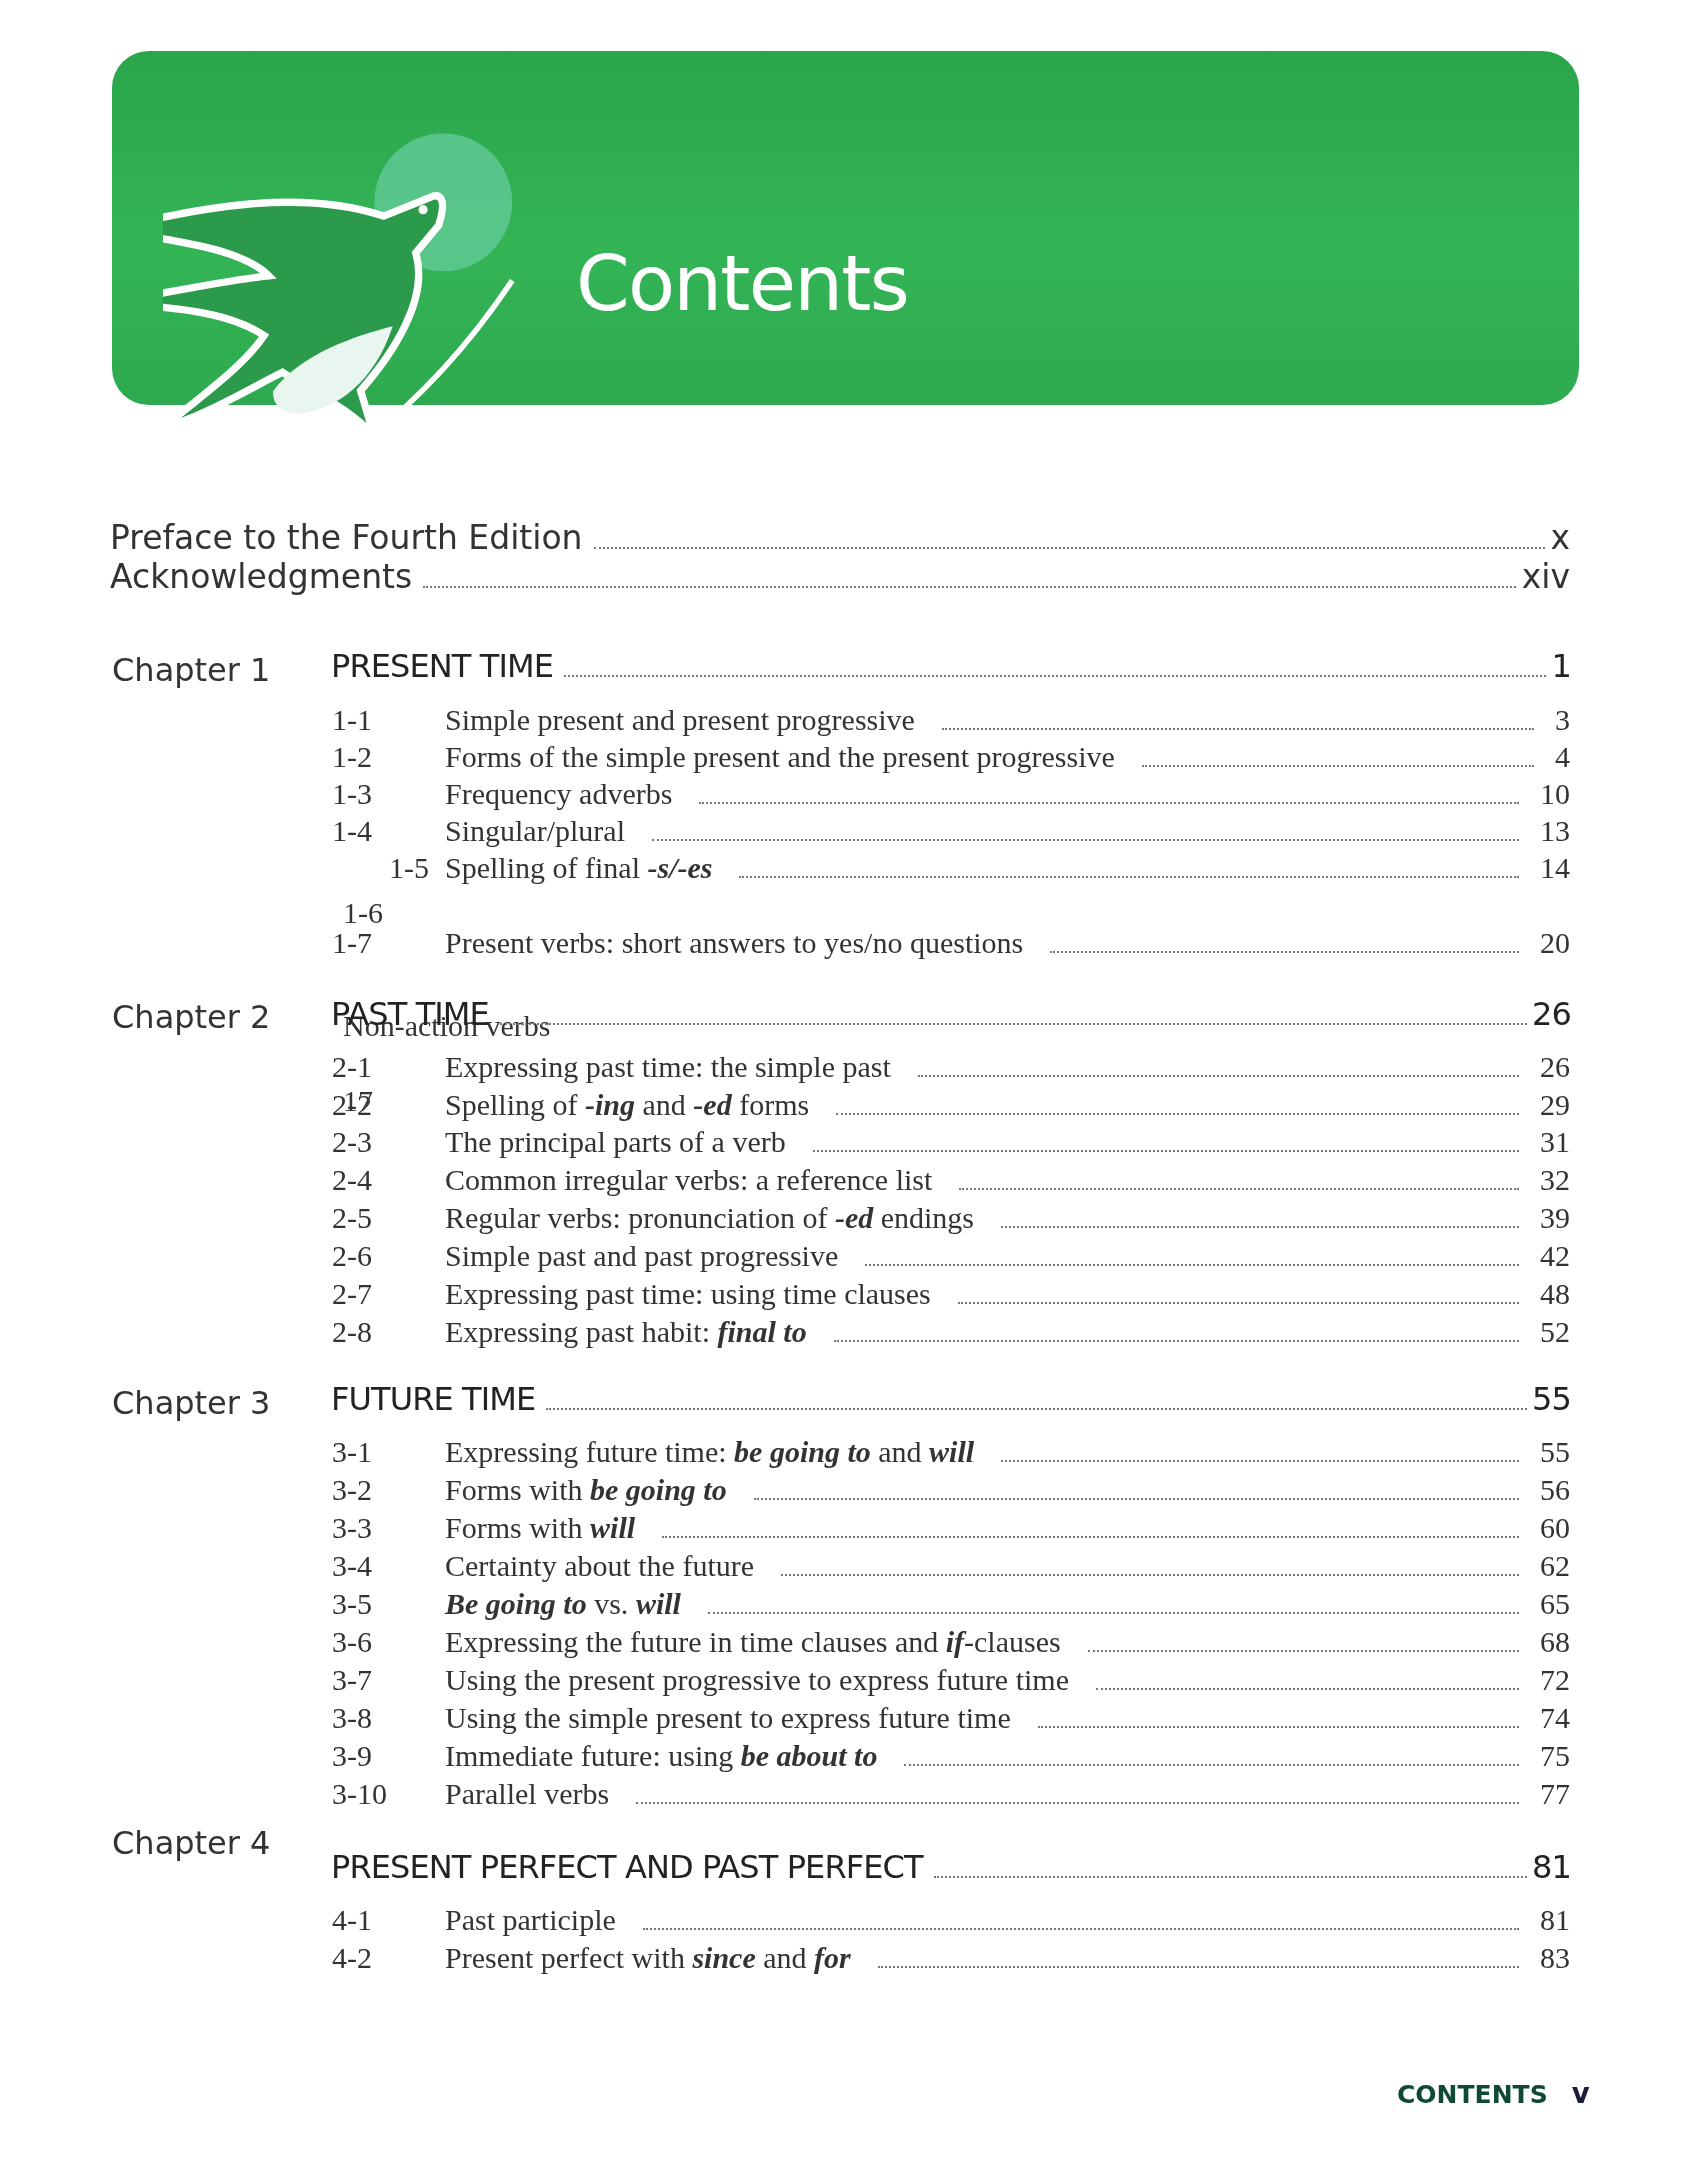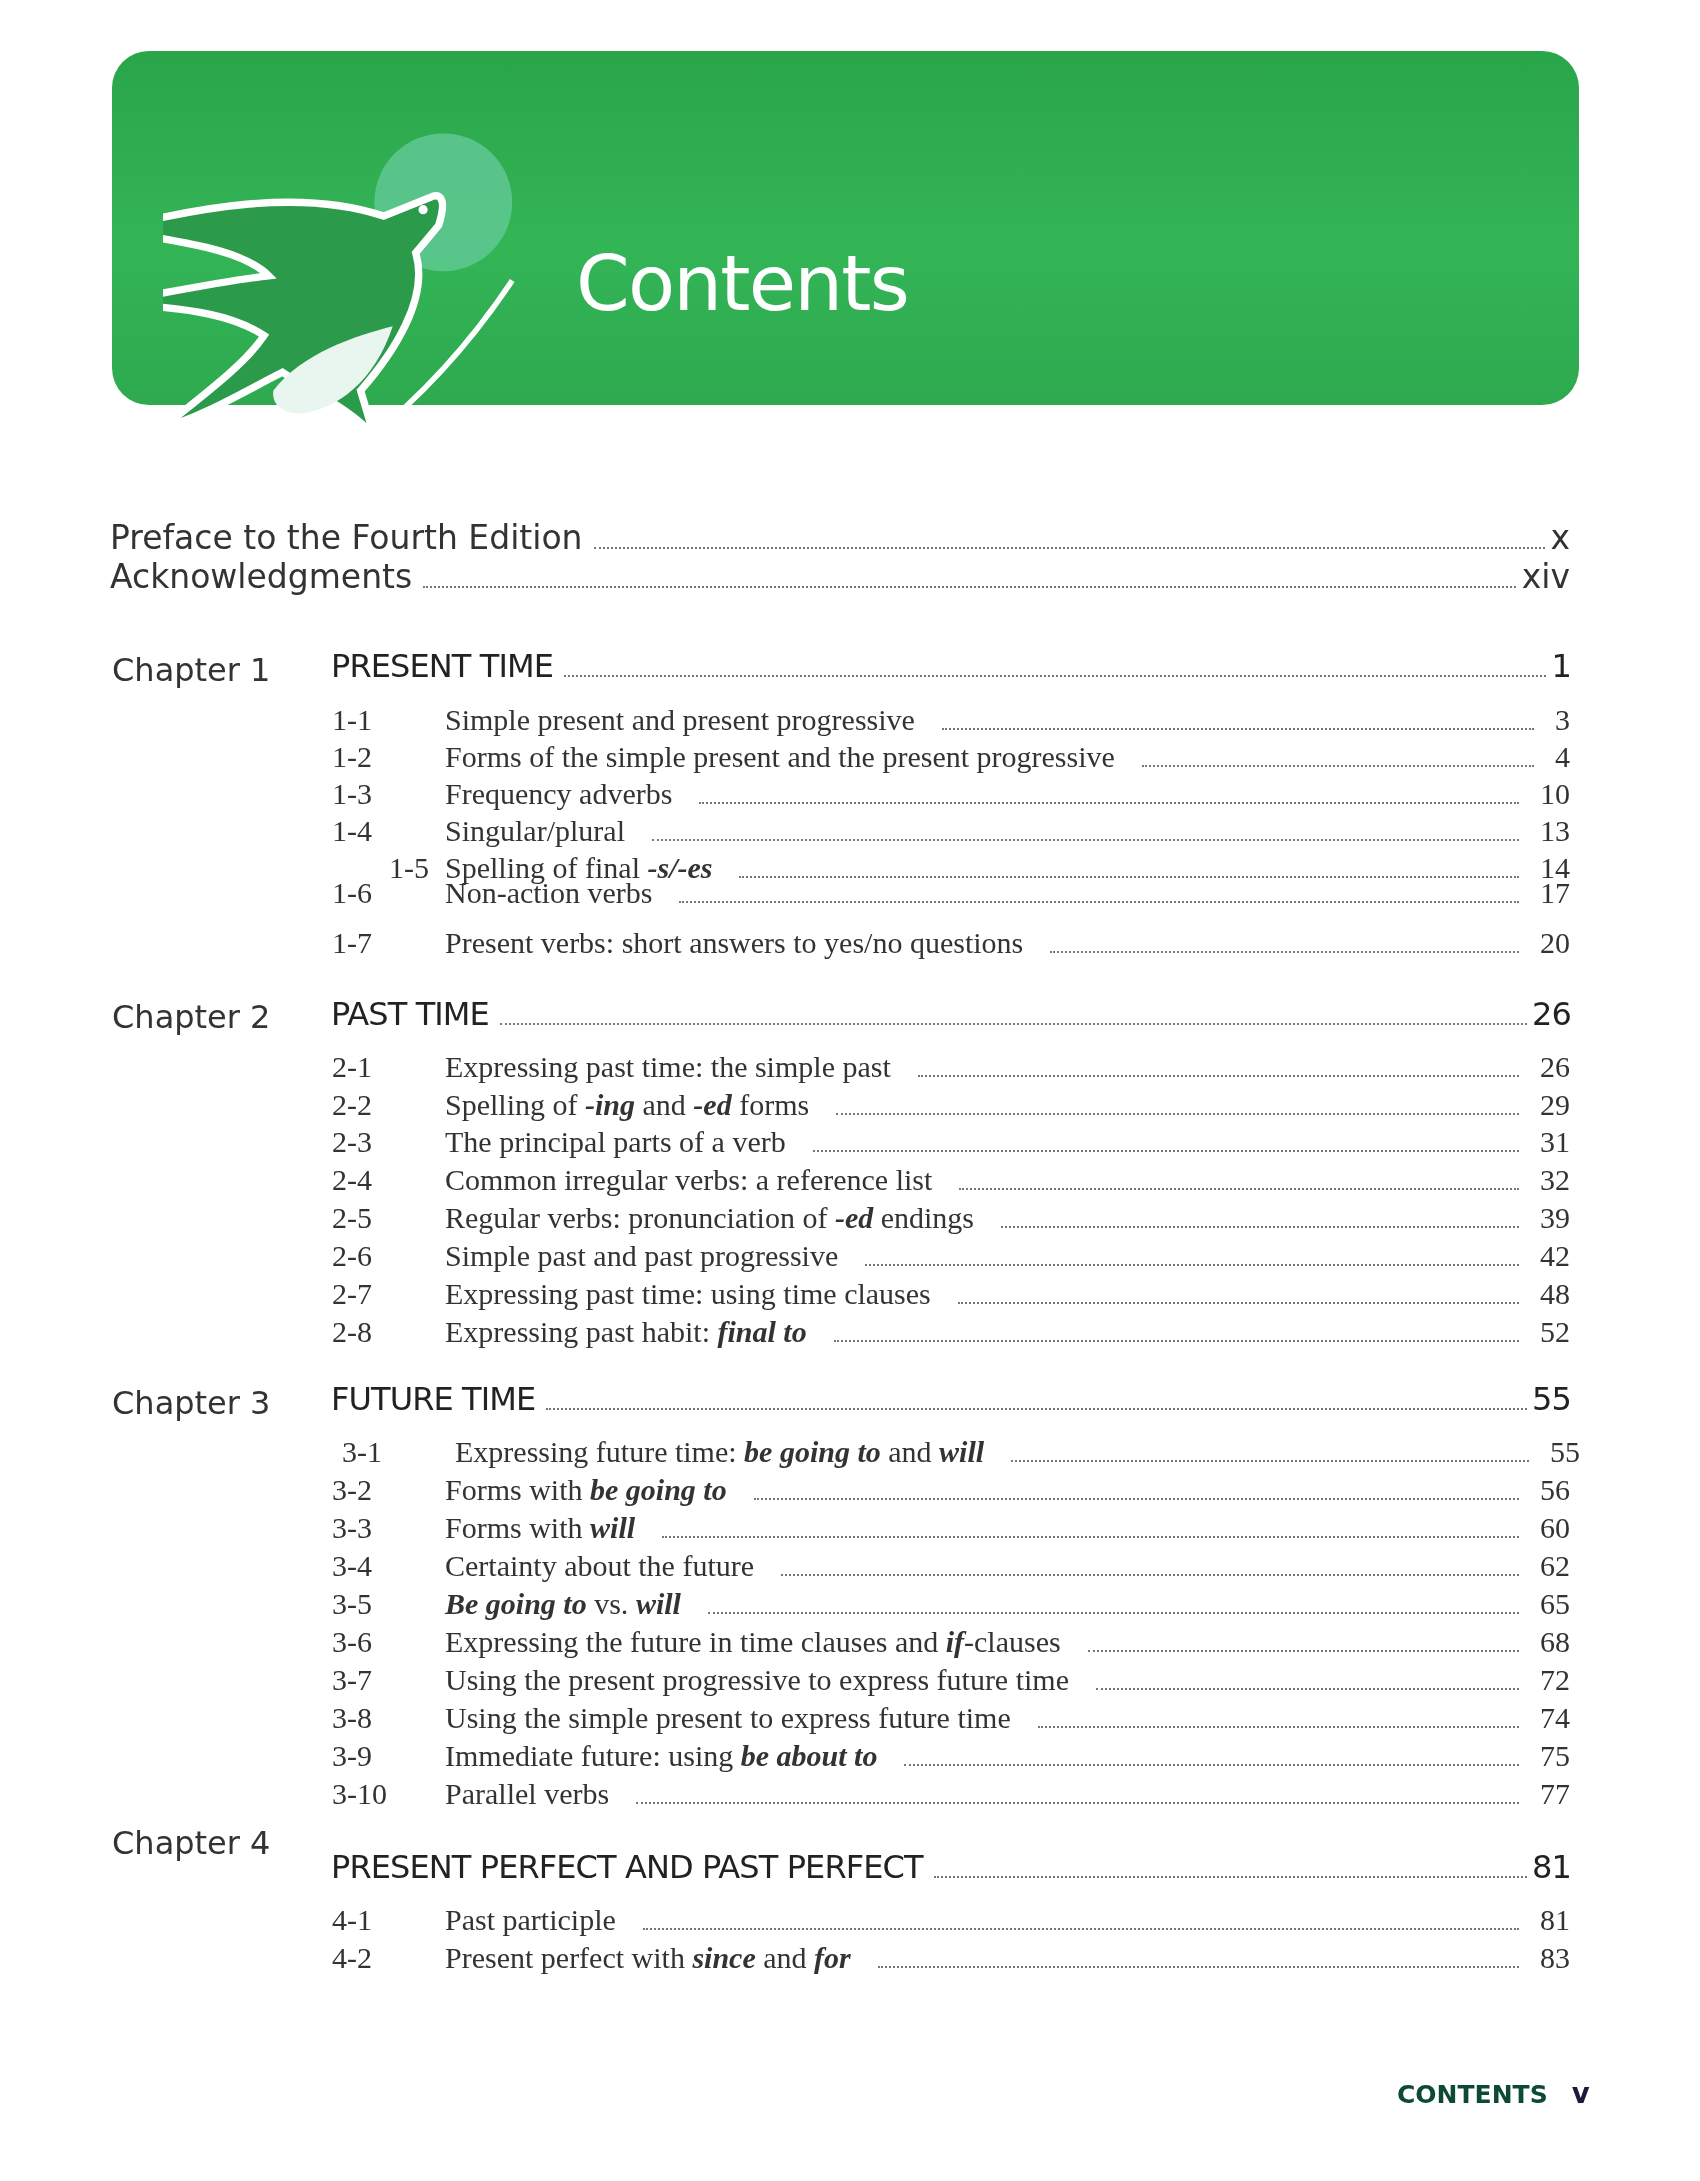--- a/index.html
+++ b/index.html
@@ -87,21 +87,21 @@
         <span class="label"><span class="">Singular/plural</span></span>
         <span class="dots"></span>
         <span class="page">13</span>
       </div>
       <div class="row sec serif" style="top: 851px; text-align: right;">
         <span class="num">1-5</span>
         <span class="label"><span class="">Spelling of final </span><span class="bi">-s/-es</span></span>
         <span class="dots"></span>
         <span class="page">14</span>
       </div>
-      <div class="row sec serif" style="top: 876px;">
+      <div class="row sec serif" style="top: 896px; flex-direction: column;">
         <span class="num">1-6</span>
         <span class="label"><span class="">Non-action verbs</span></span>
         <span class="dots"></span>
         <span class="page">17</span>
       </div>
       <div class="row sec serif" style="top: 926px;">
         <span class="num">1-7</span>
         <span class="label"><span class="">Present verbs: short answers to yes/no questions</span></span>
         <span class="dots"></span>
         <span class="page">20</span>
@@ -159,21 +159,21 @@
         <span class="label"><span class="">Expressing past habit: </span><span class="bi">final to</span></span>
         <span class="dots"></span>
         <span class="page">52</span>
       </div>
       <div class="chap-label" style="top: 1384px;">Chapter 3</div>
       <div class="row chap-title sans" style="top: 1380px;">
         <span class="label">FUTURE TIME</span>
         <span class="dots"></span>
         <span class="page">55</span>
       </div>
-      <div class="row sec serif" style="top: 1435px; margin-left: 10px;">
+      <div class="row sec serif" style="top: 1435px;">
         <span class="num">3-1</span>
         <span class="label"><span class="">Expressing future time: </span><span class="bi">be going to</span><span class=""> and </span><span class="bi">will</span></span>
         <span class="dots"></span>
         <span class="page">55</span>
       </div>
       <div class="row sec serif" style="top: 1473px;">
         <span class="num">3-2</span>
         <span class="label"><span class="">Forms with </span><span class="bi">be going to</span></span>
         <span class="dots"></span>
         <span class="page">56</span>

